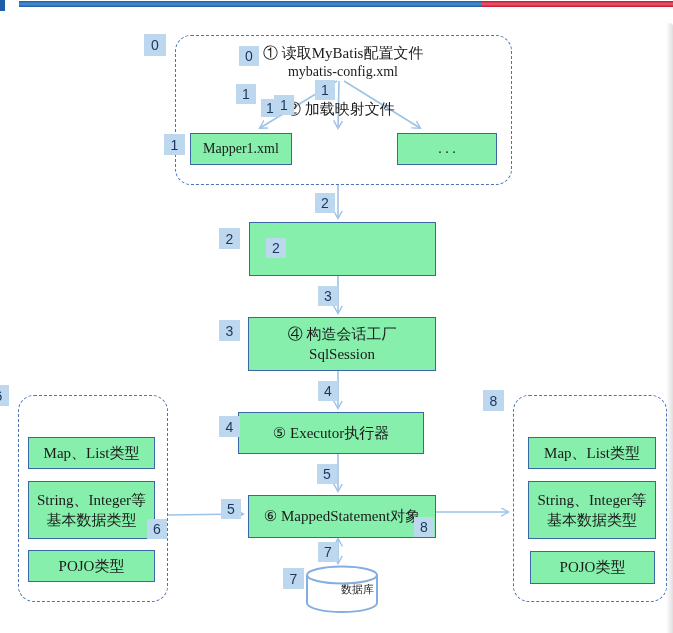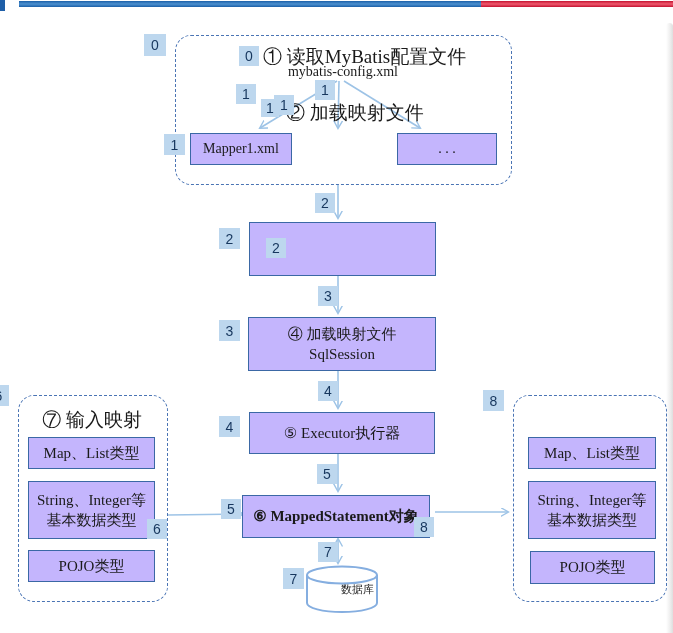--- a/index.html
+++ b/index.html
@@ -5,24 +5,24 @@
   html,body{margin:0;padding:0;background:#fff;}
   .canvas{position:relative;width:673px;height:633px;background:#fff;overflow:hidden;
           font-family:"Liberation Serif","DejaVu Serif",serif;color:#1a1a1a;}
   .topbar{position:absolute;top:1px;height:6px;}
   .bar-blue{left:19px;width:462px;background:linear-gradient(#1a5fa8,#4c90cf 50%,#1a5fa8);}
   .bar-red{left:481px;width:192px;background:linear-gradient(#c41230,#ef5a6e 50%,#c41230);}
   .corner-sq{position:absolute;left:0;top:0;width:5px;height:11px;background:#1f5fa8;}
   .scrolltrack{position:absolute;left:666px;top:23px;width:7px;height:610px;border-radius:4px 4px 0 0;
           background:linear-gradient(to right,#ffffff 0%,#efefef 55%,#dedede 100%);}
   .dashed{position:absolute;border:1.5px dashed #4a74b4;border-radius:16px;background:transparent;}
-  .box{position:absolute;background:#c4b5fd;border:1.5px solid #3b68a5;display:flex;flex-direction:column;
+  .box{position:absolute;background:#86efac;border:1.5px solid #3b68a5;display:flex;flex-direction:column;
        align-items:center;justify-content:center;text-align:center;font-size:15px;line-height:1.35;z-index:2;}
   .box.small{font-size:14px;}
-  .label{position:absolute;white-space:nowrap;font-size:19px;z-index:2;}
+  .label{position:absolute;white-space:nowrap;font-size:15px;z-index:2;}
   .label.center{text-align:center;}
   .badge{position:absolute;background:#bdd7ee;color:#17375e;font-family:"Liberation Sans",sans-serif;
          font-size:14px;display:flex;align-items:center;justify-content:center;z-index:6;}
   .badge-layer{position:absolute;inset:0;z-index:6;pointer-events:none;}
   svg.overlay{position:absolute;left:0;top:0;z-index:1;pointer-events:none;}
   .dbtext{position:absolute;left:310px;top:582px;width:64px;text-align:right;font-size:11px;z-index:3;}
 </style>
 </head>
 <body>
 
@@ -65,34 +65,33 @@
   <div class="box small" style="left:190px;top:133px;width:100px;height:30px;">
     <span>Mapper1.xml</span>
   </div>
   <div class="box small" style="left:397px;top:133px;width:98px;height:30px;">
     <span>. . .</span>
   </div>
 
   <div class="box" style="left:249px;top:222px;width:185px;height:52px;">
   </div>
   <div class="box" style="left:248px;top:317px;width:186px;height:52px;">
-    <span>④ 加载映射文件</span>
+    <span>④ 构造会话工厂</span>
     <span>SqlSession</span>
   </div>
-  <div class="box" style="left:249px;top:412px;width:184px;height:40px;">
+  <div class="box" style="left:238px;top:412px;width:184px;height:40px;">
     <span>⑤ Executor执行器</span>
   </div>
-  <div class="box" style="left:242px;top:495px;width:186px;height:41px;font-weight:bold;">
+  <div class="box" style="left:248px;top:495px;width:186px;height:41px;">
     <span>⑥ MappedStatement对象</span>
   </div>
 
   <div class="dbtext">数据库</div>
 
   <div class="dashed" style="left:18px;top:395px;width:148px;height:205px;"></div>
-  <div class="label center" style="left:18px;top:407px;width:148px;">⑦ 输入映射</div>
   <div class="box" style="left:28px;top:437px;width:125px;height:30px;">
     <span>Map、List类型</span>
   </div>
   <div class="box" style="left:28px;top:481px;width:125px;height:56px;">
     <span>String、Integer等</span>
     <span>基本数据类型</span>
   </div>
   <div class="box" style="left:28px;top:550px;width:125px;height:30px;">
     <span>POJO类型</span>
   </div>

